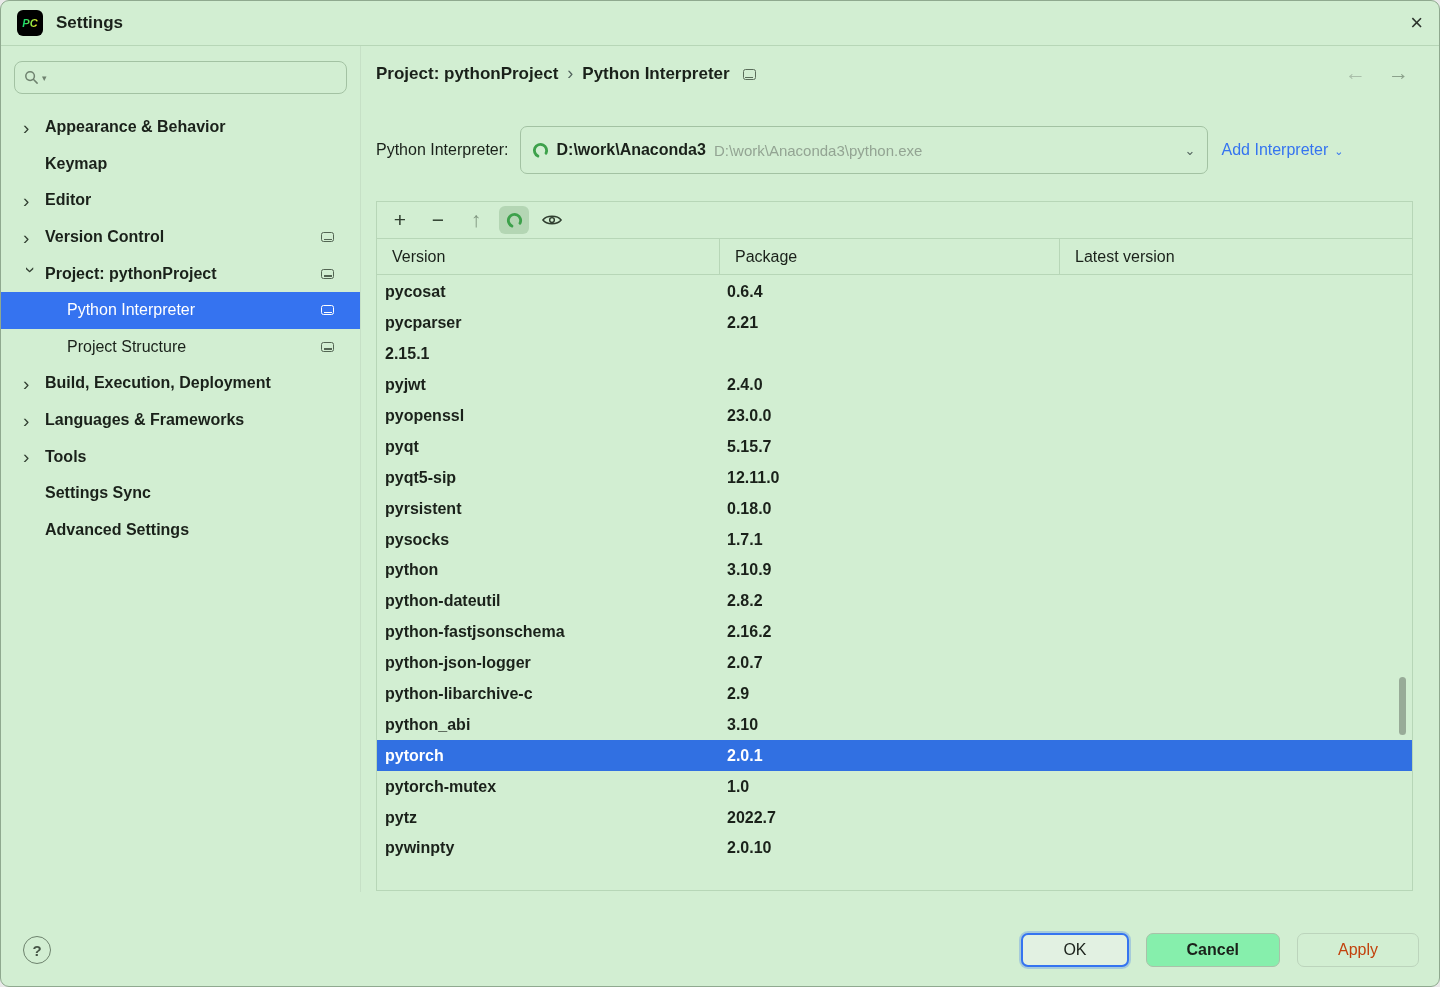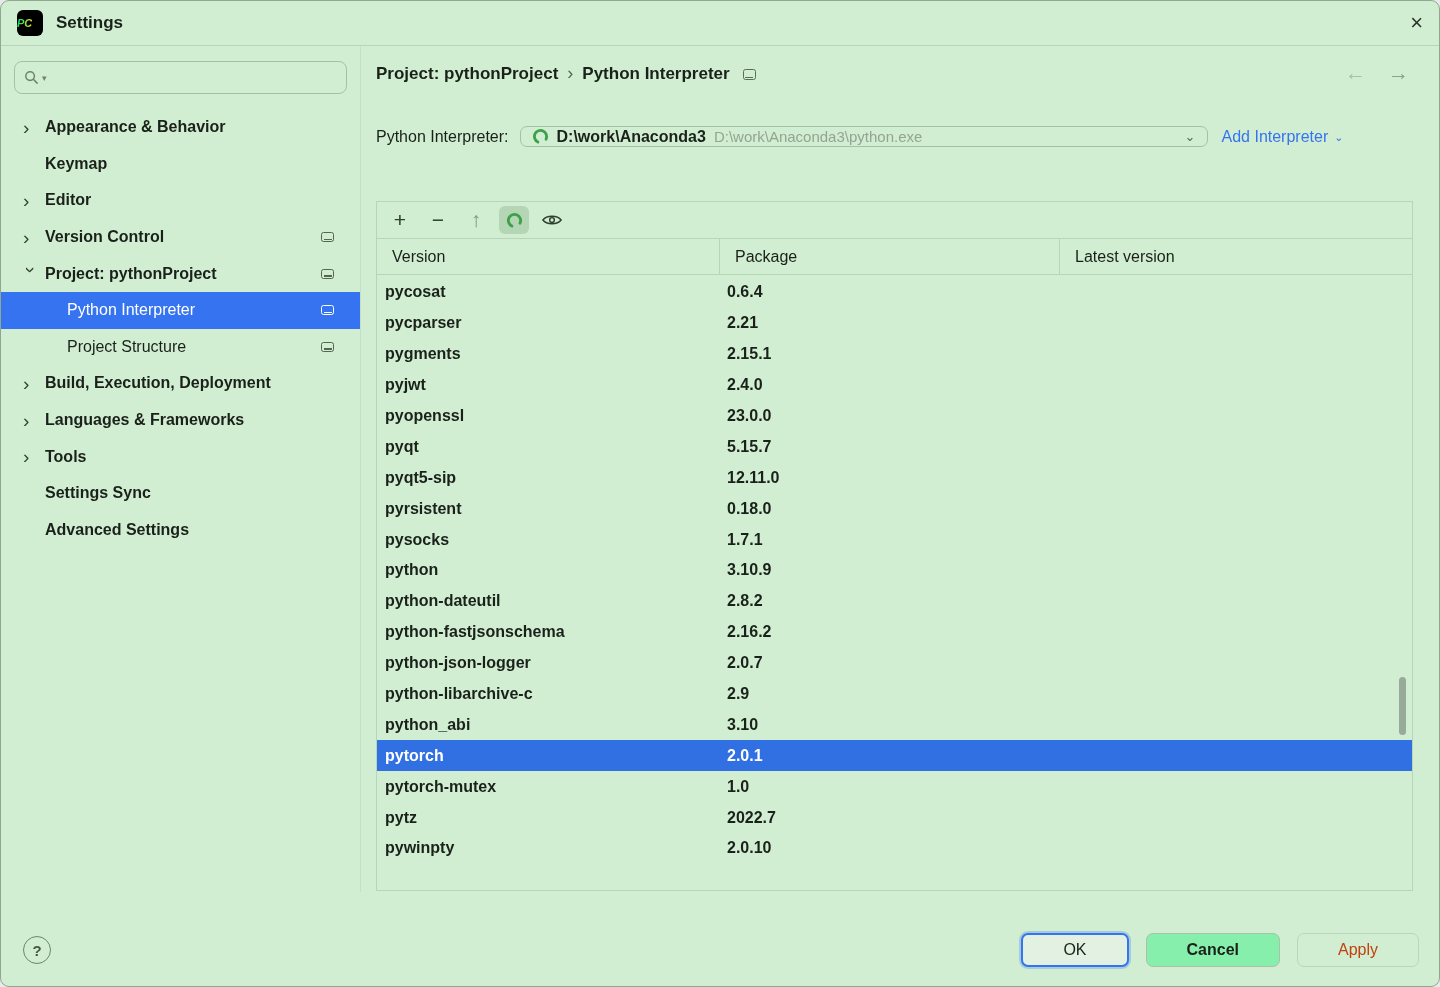--- a/index.html
+++ b/index.html
@@ -10,21 +10,21 @@
     color:#1a211a; background:#e9e9e9;
   }
   .window{
     width:1440px; height:987px;
     background:#d2eed2;
     border:1px solid #8fa98f; border-radius:9px;
     overflow:hidden; display:flex; flex-direction:column;
   }
   
   .titlebar{ flex:0 0 45px; display:flex; align-items:center; padding:0 16px; border-bottom:1px solid #b7d6b7; }
-  .app-icon{ width:26px; height:26px; border-radius:6px; background:#000; display:flex; align-items:center; }
+  .app-icon{ width:26px; height:26px; border-radius:6px; background:#000; display:flex; align-items:center; justify-content:center; }
   .app-icon span{
     font-size:11px; font-weight:bold; font-style:italic;
     background:linear-gradient(100deg,#1bd96a 20%,#e8f12d 85%);
     -webkit-background-clip:text; background-clip:text; color:transparent;
   }
   .win-title{ margin-left:13px; font-size:17px; font-weight:600; }
   .win-close{ margin-left:auto; font-size:22px; line-height:1; color:#2c332c; cursor:pointer; }
 
   
   .content{ flex:1; display:flex; min-height:0; }
@@ -66,21 +66,21 @@
   .crumb-sep{ color:#53655f; font-weight:400; font-size:18px; }
   .crumb-badge{ width:14px; height:11px; border-color:#5a6d5a; margin:2px 0 0 4px; }
   .crumb-badge::after{ background:#5a6d5a; }
   .nav-arrows{ position:absolute; right:30px; top:15px; display:flex; gap:22px; font-size:21px; }
   .nav-back{ color:#aabfaa; cursor:pointer; }
   .nav-forward{ color:#8ba18b; cursor:pointer; }
 
   .interp-row{ position:absolute; left:15px; top:80px; right:28px; display:flex; align-items:center; }
   .interp-label{ font-size:16px; margin-right:11px; white-space:nowrap; }
   .combo{
-    width:688px; height:21px; border:1px solid #a3c2a3; border-radius:7px;
+    width:688px; height:48px; border:1px solid #a3c2a3; border-radius:7px;
     display:flex; align-items:center; padding:0 11px; gap:8px; cursor:pointer;
   }
   .combo-name{ font-size:16px; font-weight:600; white-space:nowrap; }
   .combo-path{ font-size:15px; color:#93a493; white-space:nowrap; overflow:hidden; text-overflow:ellipsis; }
   .combo-chev{ margin-left:auto; color:#53655f; font-size:13px; }
   .add-interp{ margin-left:14px; color:#3574f0; font-size:16px; display:flex; align-items:center; gap:6px; cursor:pointer; white-space:nowrap; }
   .add-chev{ font-size:11px; margin-top:2px; }
 
   
   .table-area{ position:absolute; left:15px; top:155px; width:1037px; bottom:1px; border:1px solid #b7d6b7; }
@@ -249,21 +249,20 @@
               <div class="cell">pycosat</div>
               <div class="cell">0.6.4</div>
               <div class="cell"></div>
             </div>
             <div class="trow">
               <div class="cell">pycparser</div>
               <div class="cell">2.21</div>
               <div class="cell"></div>
             </div>
             <div class="trow">
-              <div class="cell">pygments</div>
               <div class="cell">2.15.1</div>
               <div class="cell"></div>
             </div>
             <div class="trow">
               <div class="cell">pyjwt</div>
               <div class="cell">2.4.0</div>
               <div class="cell"></div>
             </div>
             <div class="trow">
               <div class="cell">pyopenssl</div>

